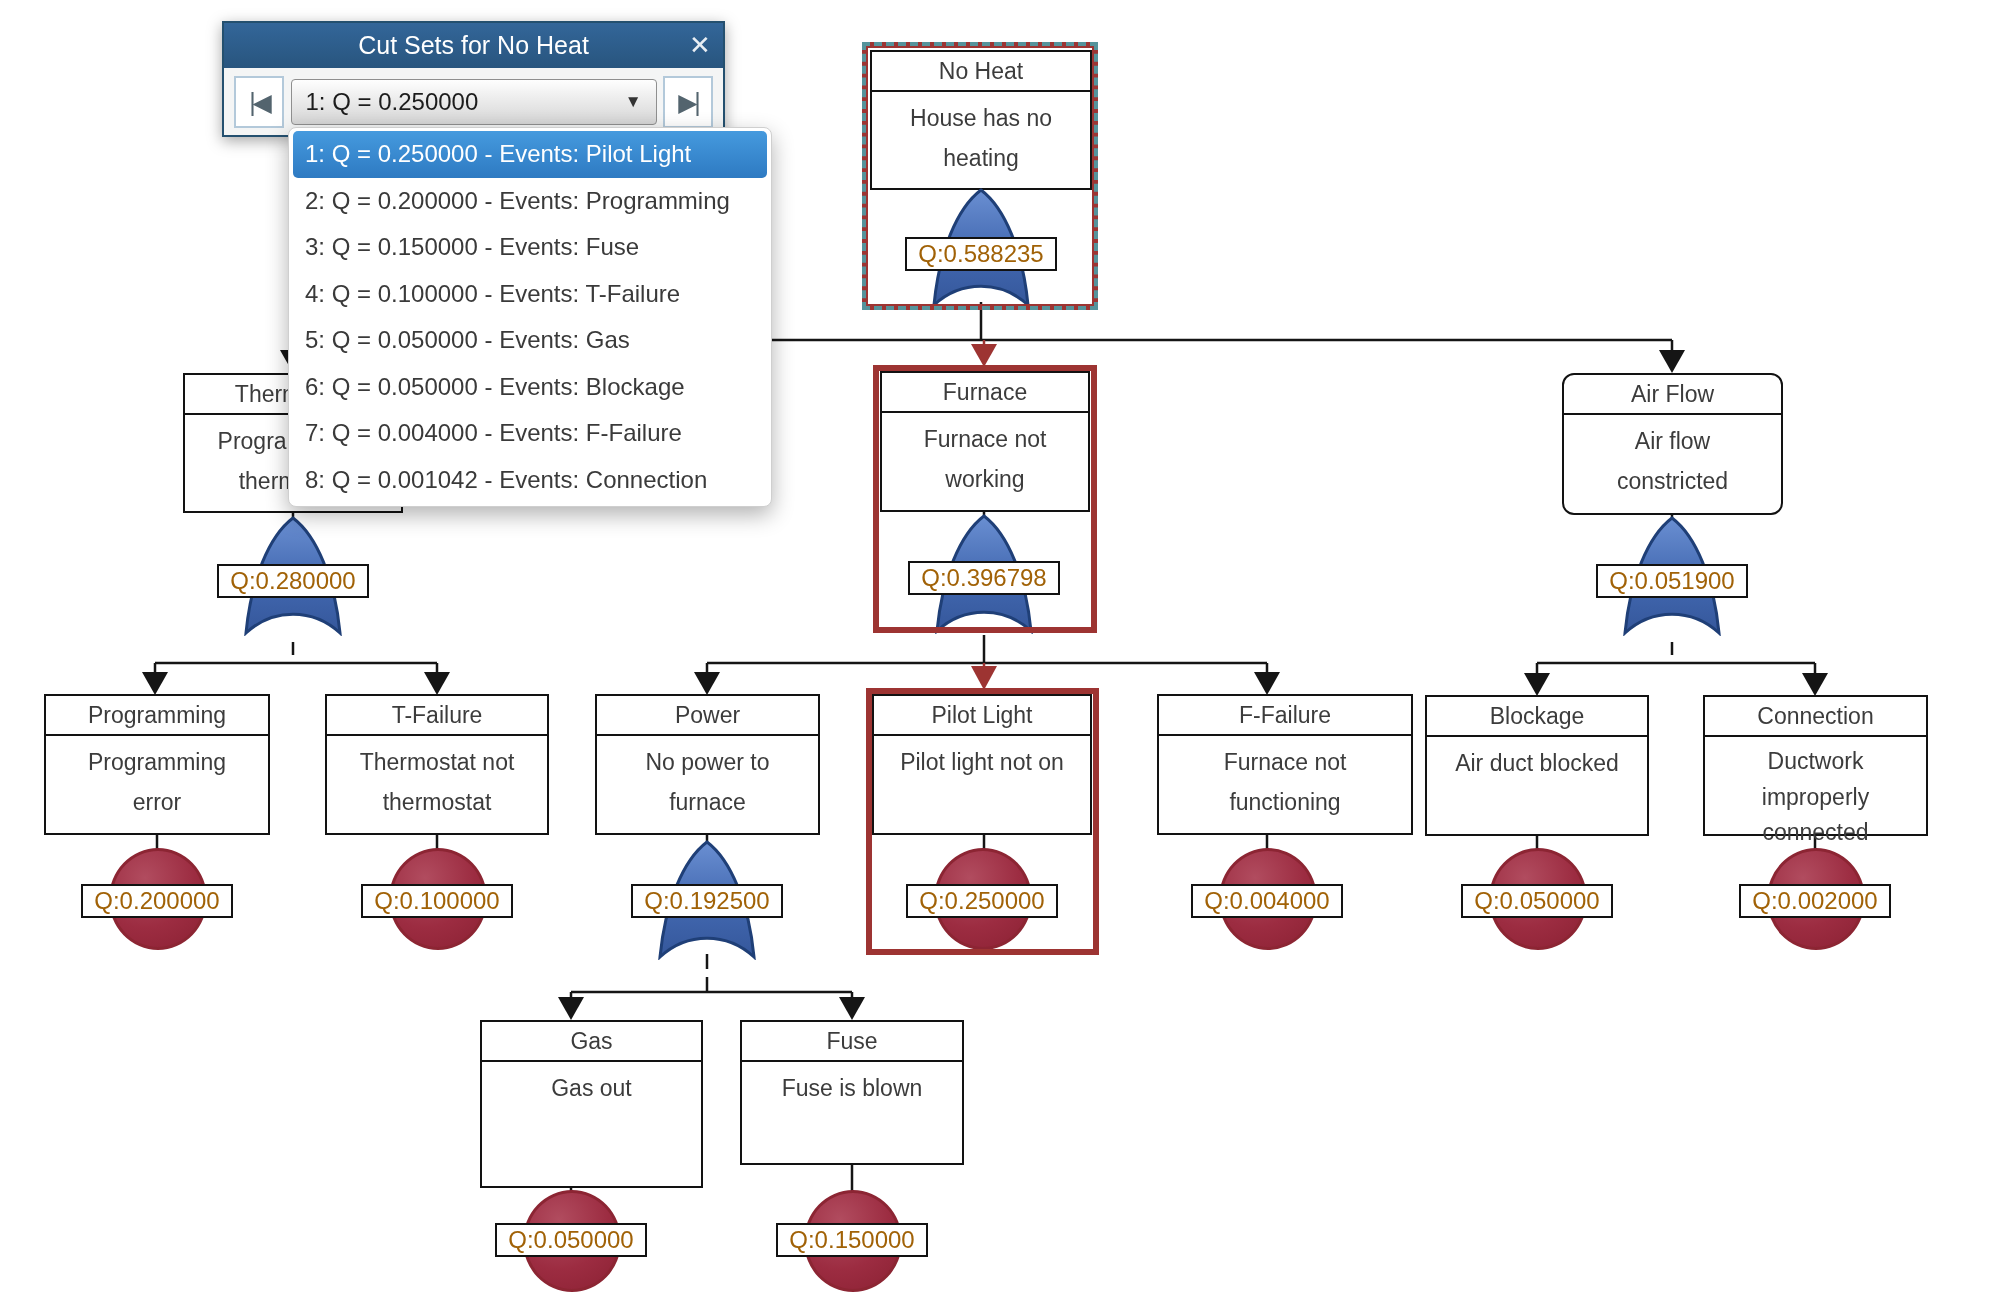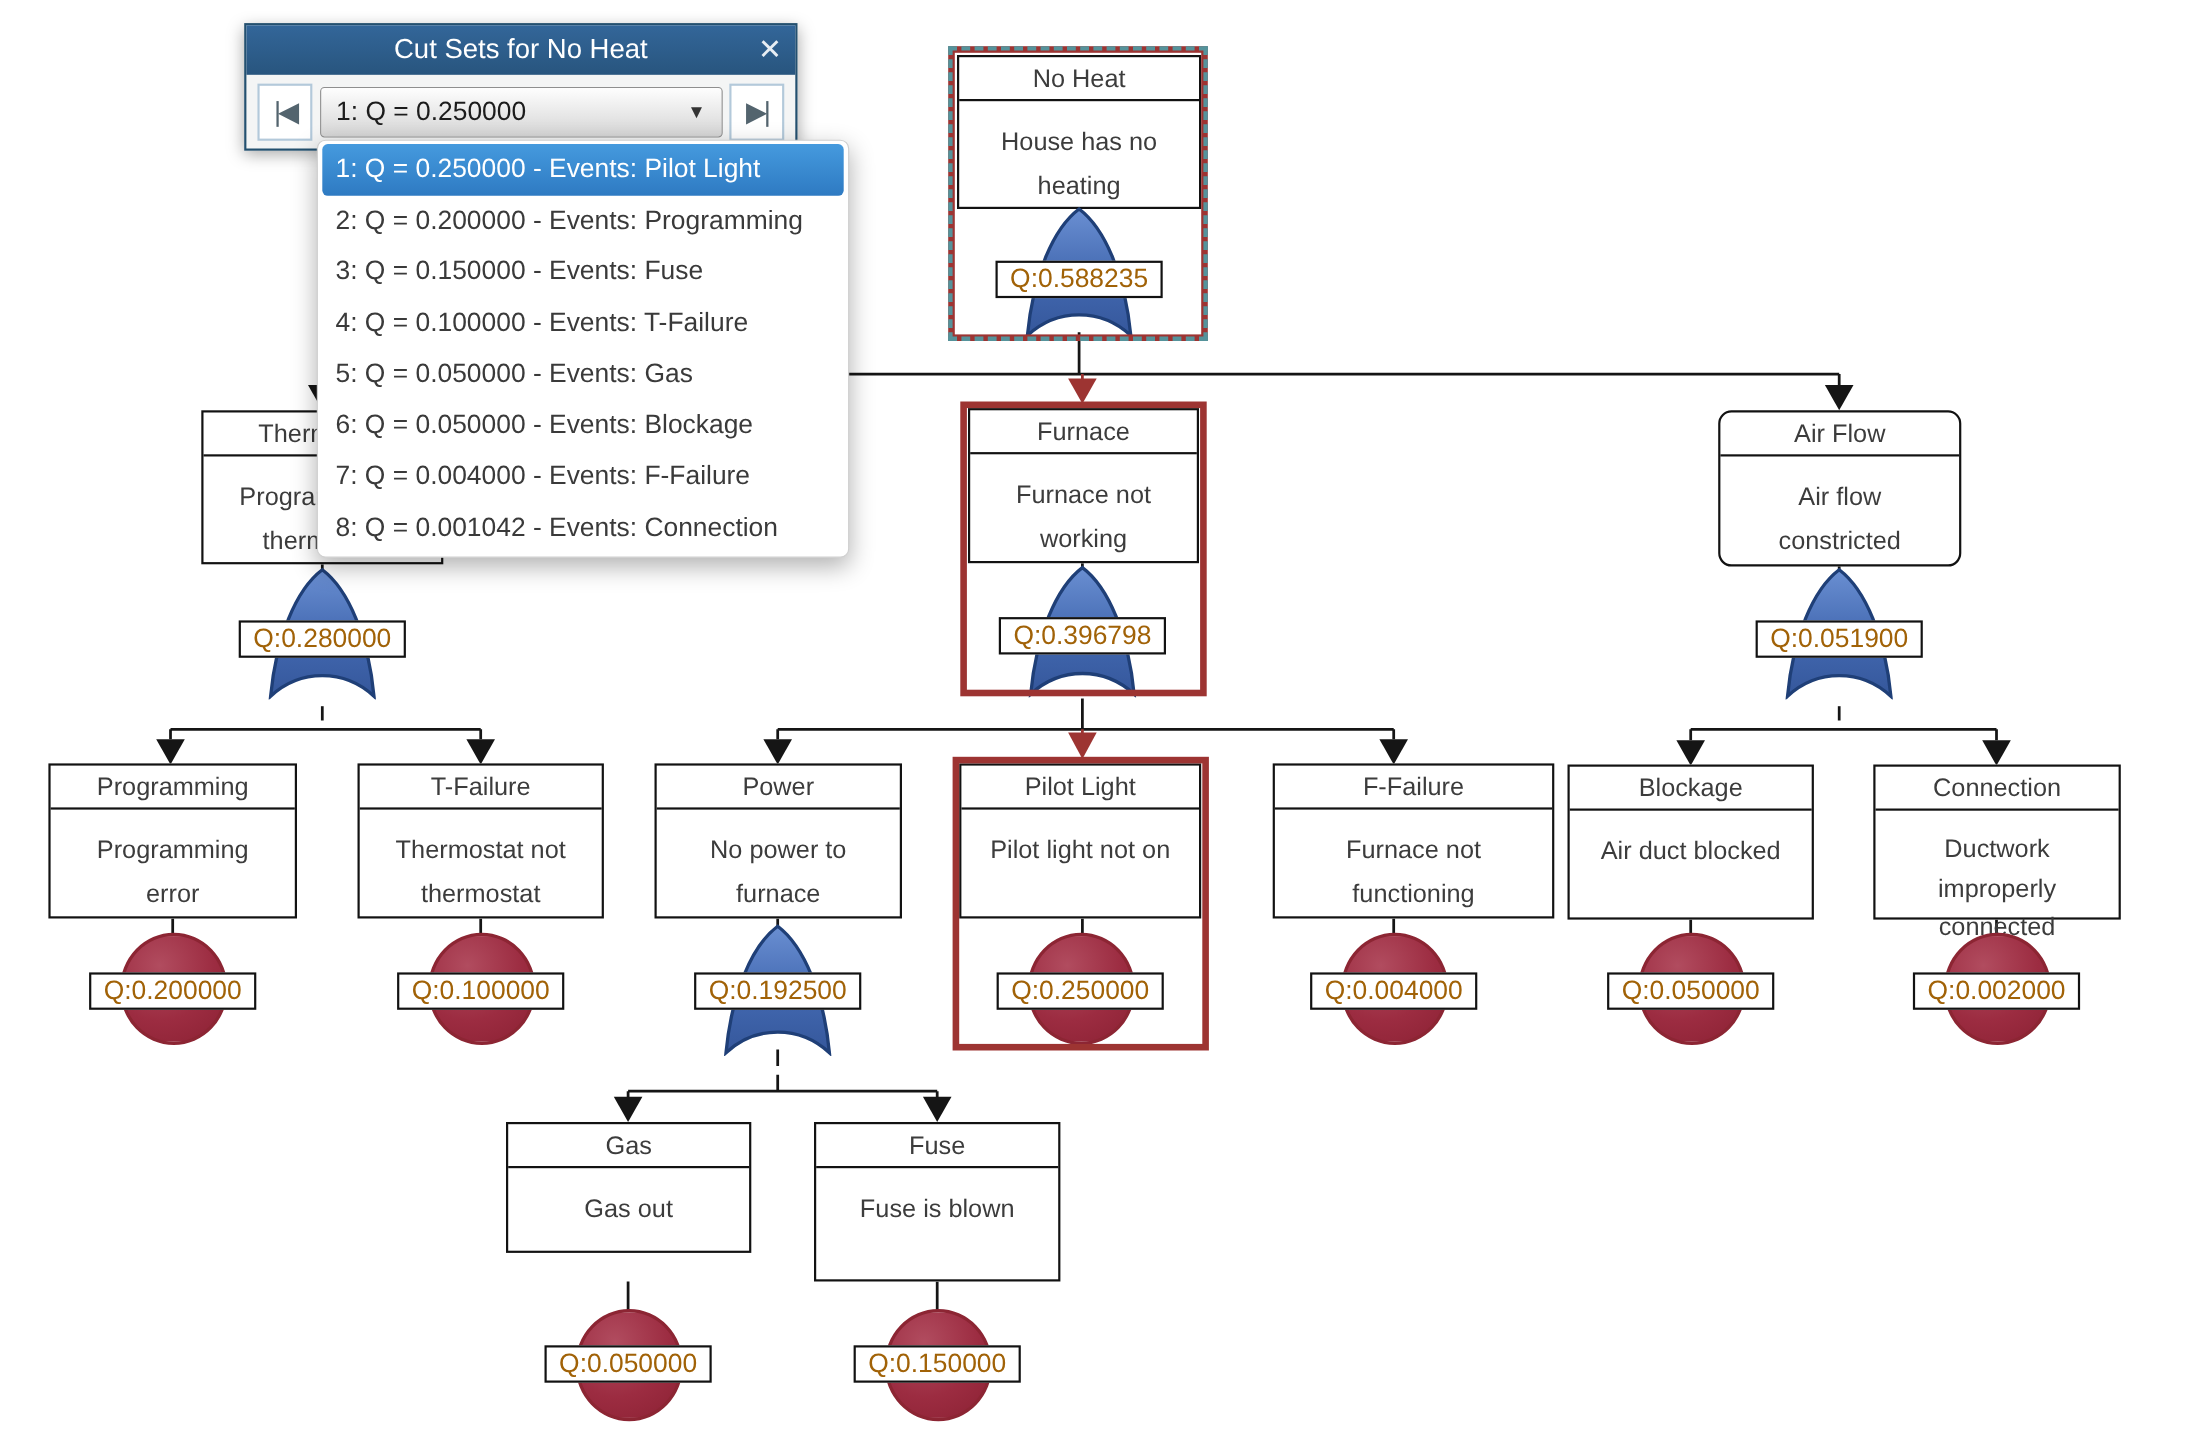--- a/index.html
+++ b/index.html
@@ -4,21 +4,21 @@
 <style>
   html,body{margin:0;padding:0;background:#ffffff;}
   #stage{position:relative;width:1990px;height:1312px;background:#ffffff;overflow:hidden;
          font-family:"Liberation Sans",sans-serif;color:#3c3c3c;}
   svg.layer{position:absolute;left:0;top:0;z-index:1;}
 
   
   .nbox{position:absolute;background:#fff;border:2px solid #121212;box-sizing:border-box;z-index:3;}
   .nt{height:40px;border-bottom:2px solid #121212;display:flex;align-items:center;justify-content:center;
       font-size:23px;color:#3c3c3c;box-sizing:border-box;}
-  .nd{text-align:center;font-size:23px;line-height:1.72;padding-top:17px;white-space:pre-line;color:#3c3c3c;}
+  .nd{text-align:center;font-size:23px;line-height:1.72;padding-top:7px;white-space:pre-line;color:#3c3c3c;}
   .qlabel{position:absolute;width:152px;height:34px;background:#fff;border:2px solid #121212;z-index:6;
           display:flex;align-items:center;justify-content:center;font-size:24px;color:#a16207;box-sizing:border-box;}
   .gate{position:absolute;width:104px;height:122px;z-index:4;}
   .bevent{position:absolute;width:98px;height:102px;border-radius:50%;z-index:4;box-sizing:border-box;
           background:radial-gradient(circle at 36% 28%, #b14c5f 0%, #9c2c41 55%, #8b2133 100%);
           border:3px solid #8c2533;}
   .redwrap{position:absolute;border:6px solid #9d3432;box-sizing:border-box;background:transparent;z-index:5;}
   .ants{position:absolute;inset:-6px;border:4px dashed #55939b;pointer-events:none;}
 
   
@@ -193,21 +193,21 @@
 
   <div class="nbox" style="left:1703px;top:695px;width:225px;height:141px;">
     <div class="nt">Connection</div>
     <div class="nd" style="line-height:1.55;">Ductwork
 improperly
 connected</div>
   </div>
   <div class="bevent" style="left:1767px;top:848px;"></div>
   <div class="qlabel" style="left:1739px;top:884px;">Q:0.002000</div>
 
-  <div class="nbox" style="left:460px;top:1020px;width:223px;height:119px;">
+  <div class="nbox" style="left:480px;top:1020px;width:223px;height:168px;">
     <div class="nt">Gas</div>
     <div class="nd">Gas out</div>
   </div>
   <div class="bevent" style="left:523px;top:1190px;"></div>
   <div class="qlabel" style="left:495px;top:1223px;">Q:0.050000</div>
 
   <div class="nbox" style="left:740px;top:1020px;width:224px;height:145px;">
     <div class="nt">Fuse</div>
     <div class="nd">Fuse is blown</div>
   </div>

